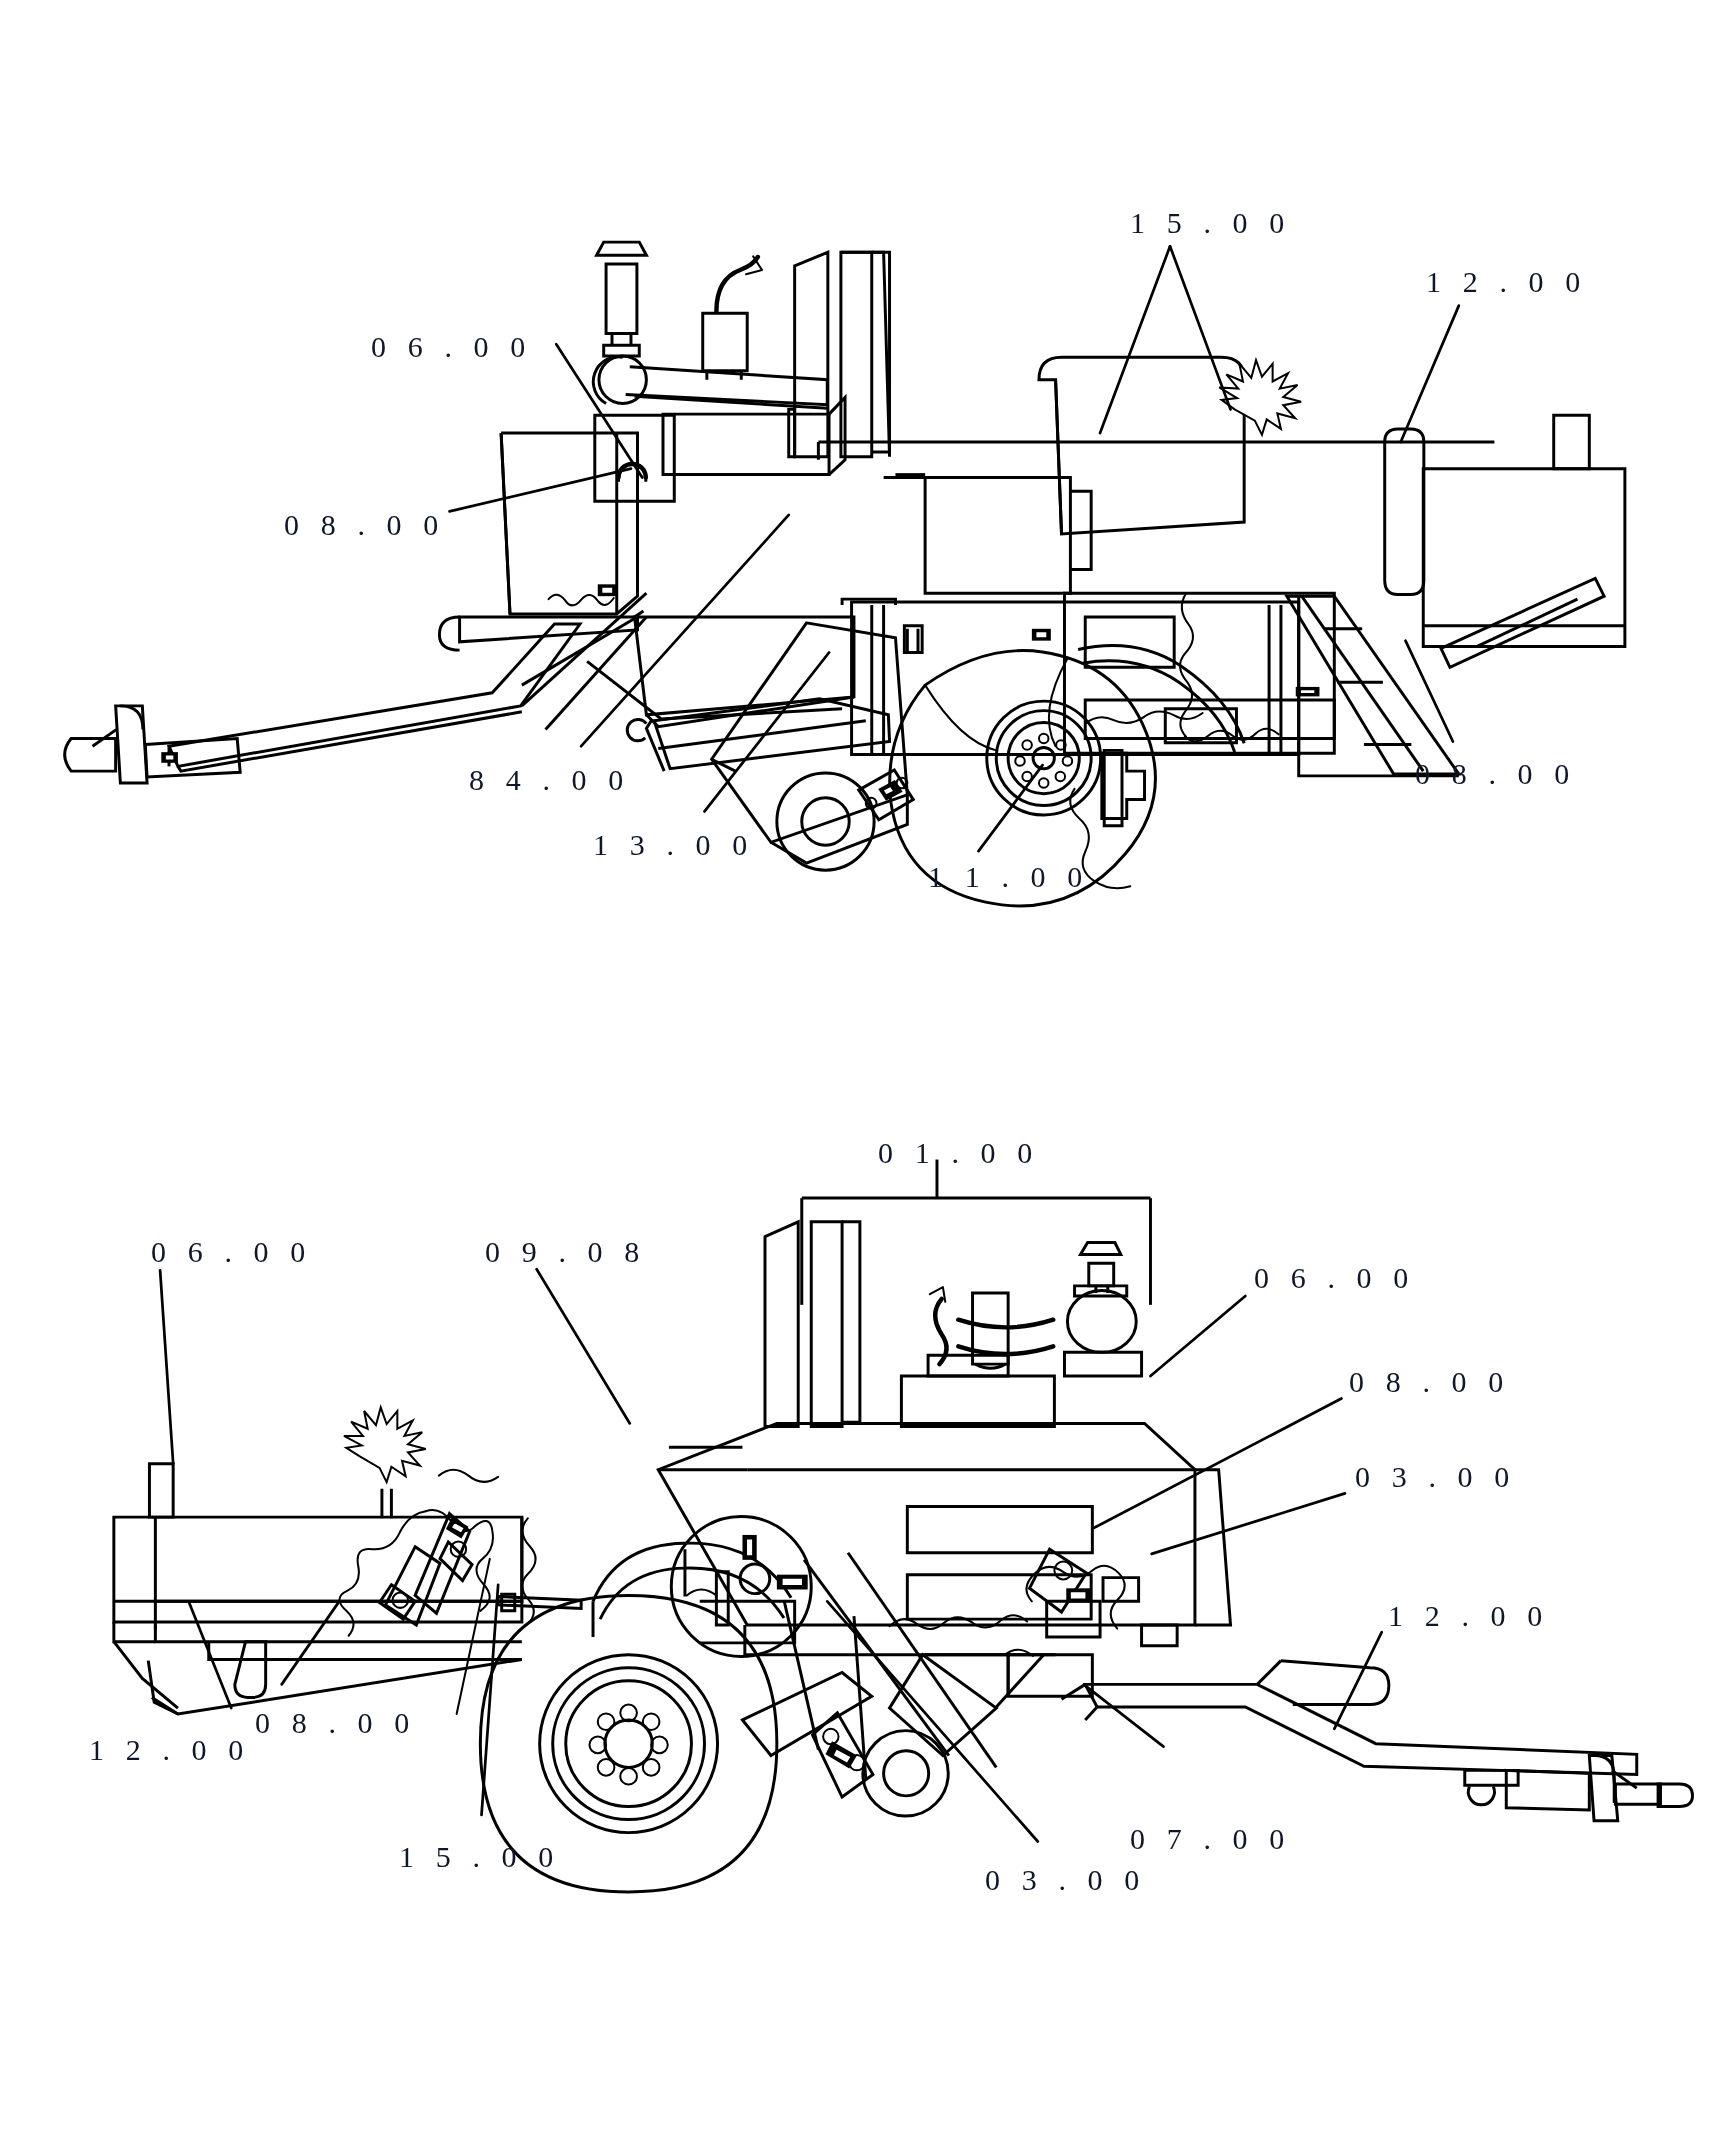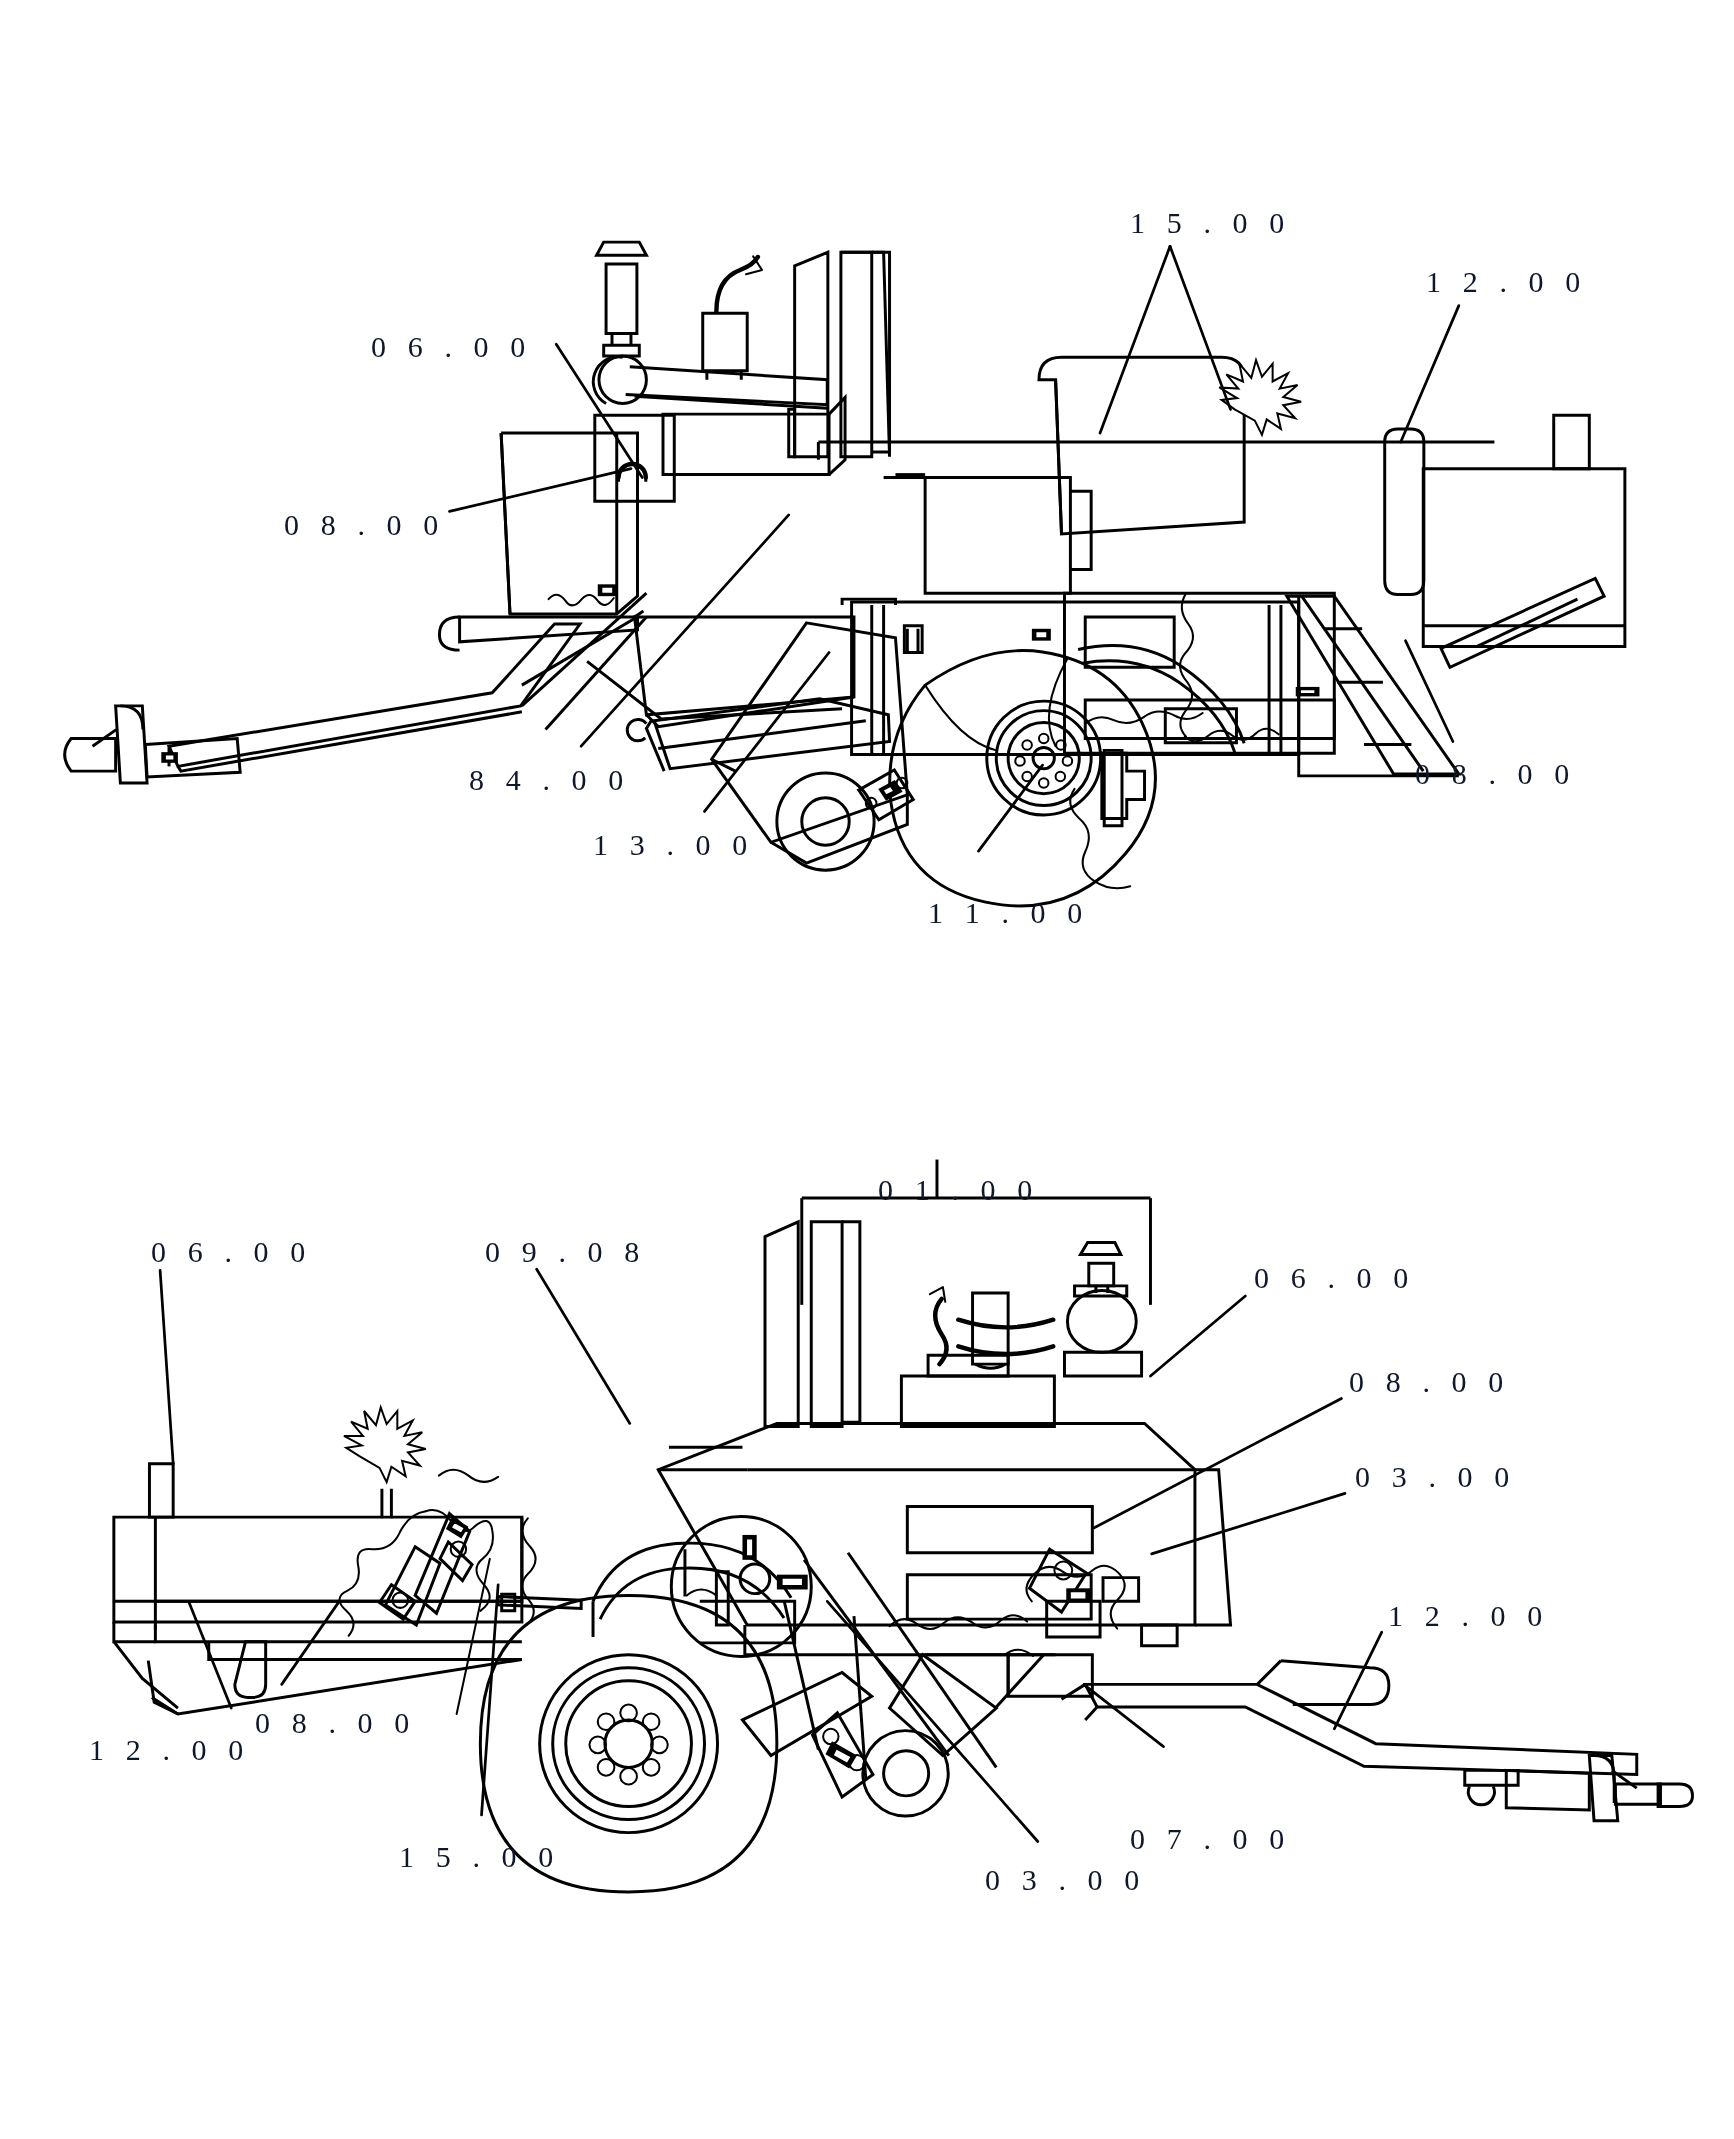--- a/index.html
+++ b/index.html
@@ -383,26 +383,26 @@
 
 </svg>
 
 <div>
   <div class="lbl" style="left:1130px;top:208px;">1 5 . 0 0</div>
   <div class="lbl" style="left:1426px;top:267px;">1 2 . 0 0</div>
   <div class="lbl" style="left:371px;top:332px;">0 6 . 0 0</div>
   <div class="lbl" style="left:284px;top:510px;">0 8 . 0 0</div>
   <div class="lbl" style="left:469px;top:765px;">8 4 . 0 0</div>
   <div class="lbl" style="left:593px;top:830px;text-align:right;">1 3 . 0 0</div>
-  <div class="lbl" style="left:928px;top:898px;text-align:right;">1 1 . 0 0</div>
+  <div class="lbl" style="left:928px;top:862px;text-align:right;">1 1 . 0 0</div>
   <div class="lbl" style="left:1415px;top:759px;">0 8 . 0 0</div>
 </div>
 
 <div>
-  <div class="lbl" style="left:878px;top:1175px;">0 1 . 0 0</div>
+  <div class="lbl" style="left:878px;top:1138px;">0 1 . 0 0</div>
   <div class="lbl" style="left:485px;top:1237px;">0 9 . 0 8</div>
   <div class="lbl" style="left:151px;top:1237px;">0 6 . 0 0</div>
   <div class="lbl" style="left:1254px;top:1263px;">0 6 . 0 0</div>
   <div class="lbl" style="left:1349px;top:1367px;">0 8 . 0 0</div>
   <div class="lbl" style="left:1355px;top:1462px;">0 3 . 0 0</div>
   <div class="lbl" style="left:1388px;top:1601px;">1 2 . 0 0</div>
   <div class="lbl" style="left:255px;top:1708px;">0 8 . 0 0</div>
   <div class="lbl" style="left:89px;top:1735px;">1 2 . 0 0</div>
   <div class="lbl" style="left:1130px;top:1824px;">0 7 . 0 0</div>
   <div class="lbl" style="left:399px;top:1842px;">1 5 . 0 0</div>

